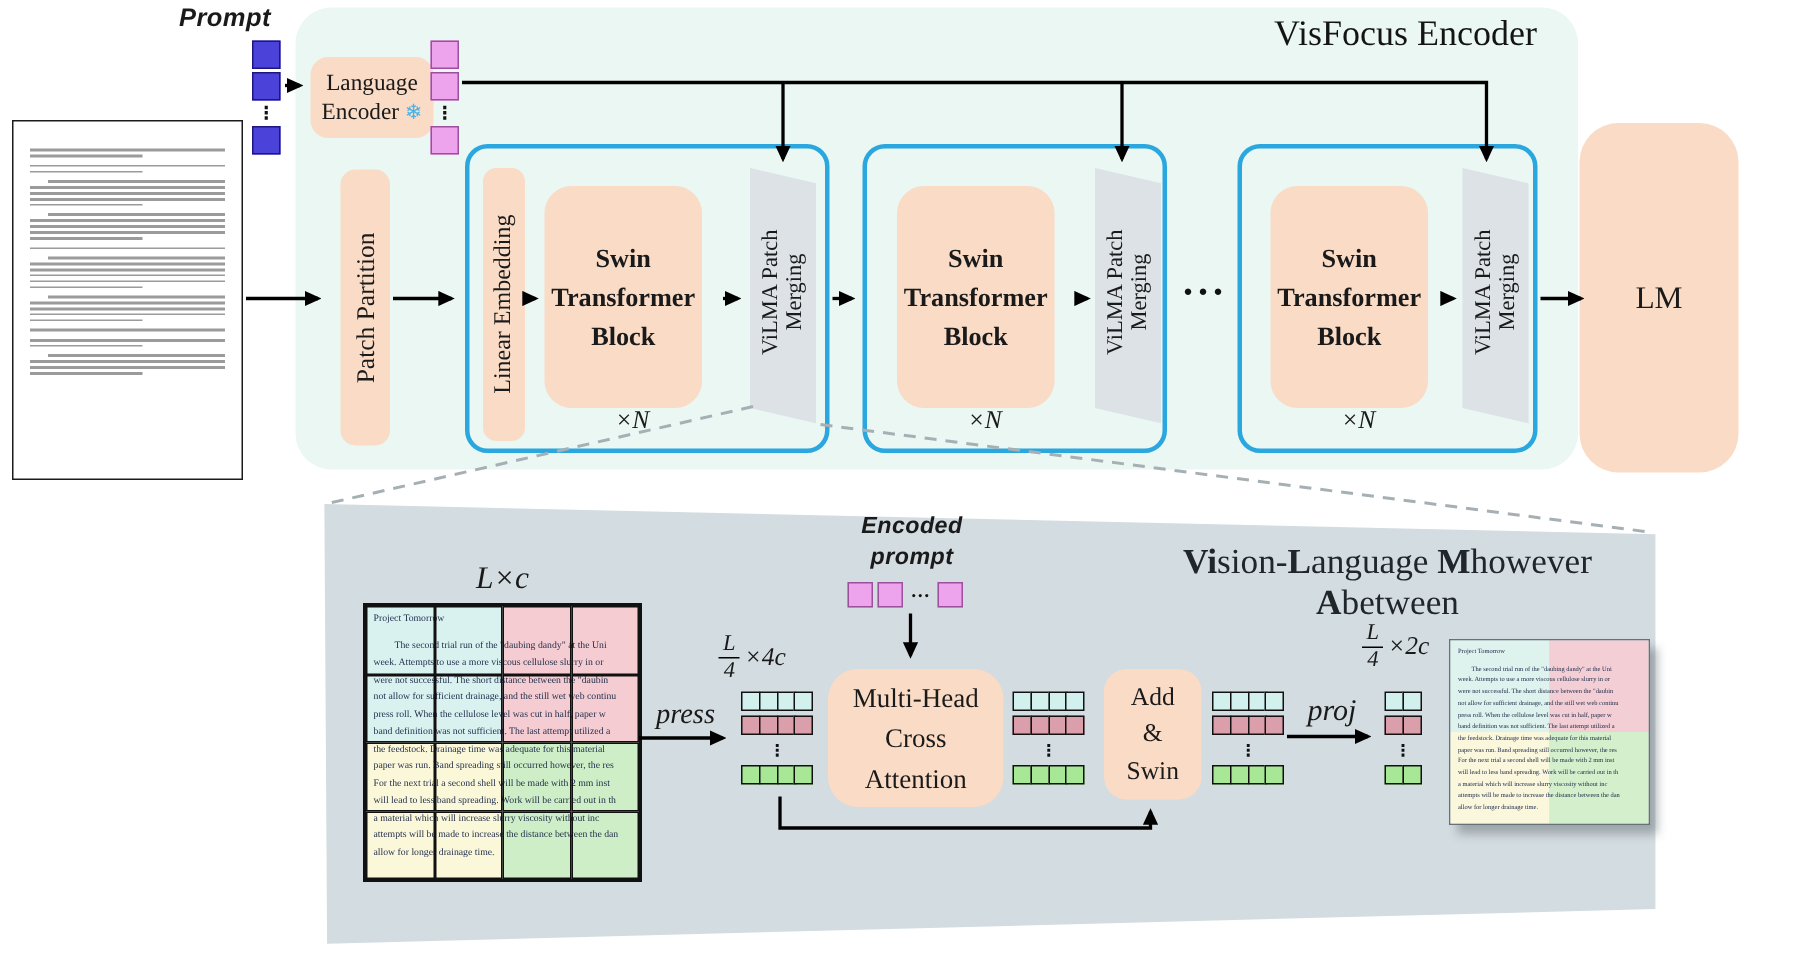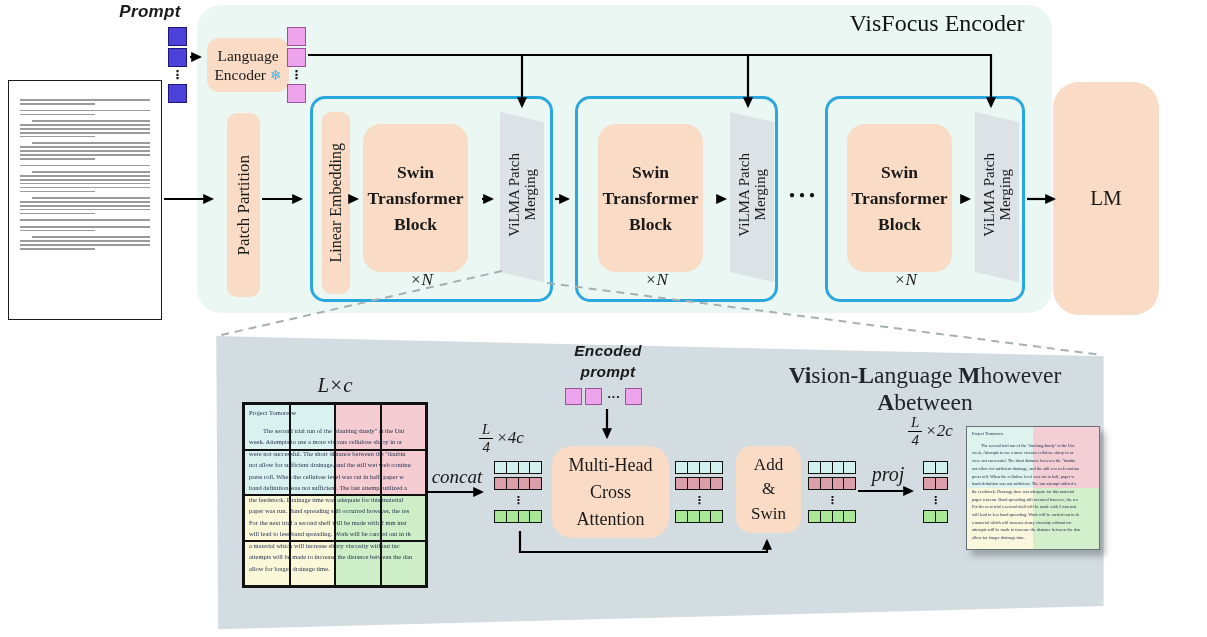--- a/index.html
+++ b/index.html
@@ -318,21 +318,21 @@
         <div class="gcell"></div>
         <div class="gcell"></div>
         <div class="gcell"></div>
         <div class="gcell"></div>
         <div class="gcell"></div>
         <div class="gcell"></div>
         <div class="gcell"></div>
       </div>
   </div>
 
-  <div class="abs concat layer">concat</div>
+  <div class="abs concat layer">press</div>
 
   <div class="abs dim layer" id="dim-in">
     <span class="frac">
       <span class="num">L</span>
       <span class="den">4</span>
     </span>
     <span>×4c</span>
   </div>
 
   <div class="abs tok-group layer" id="tg1">

